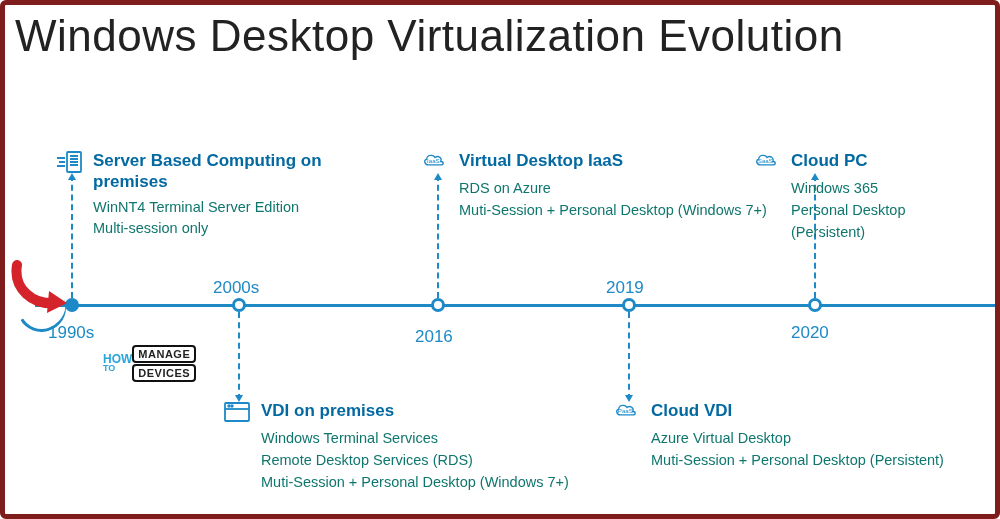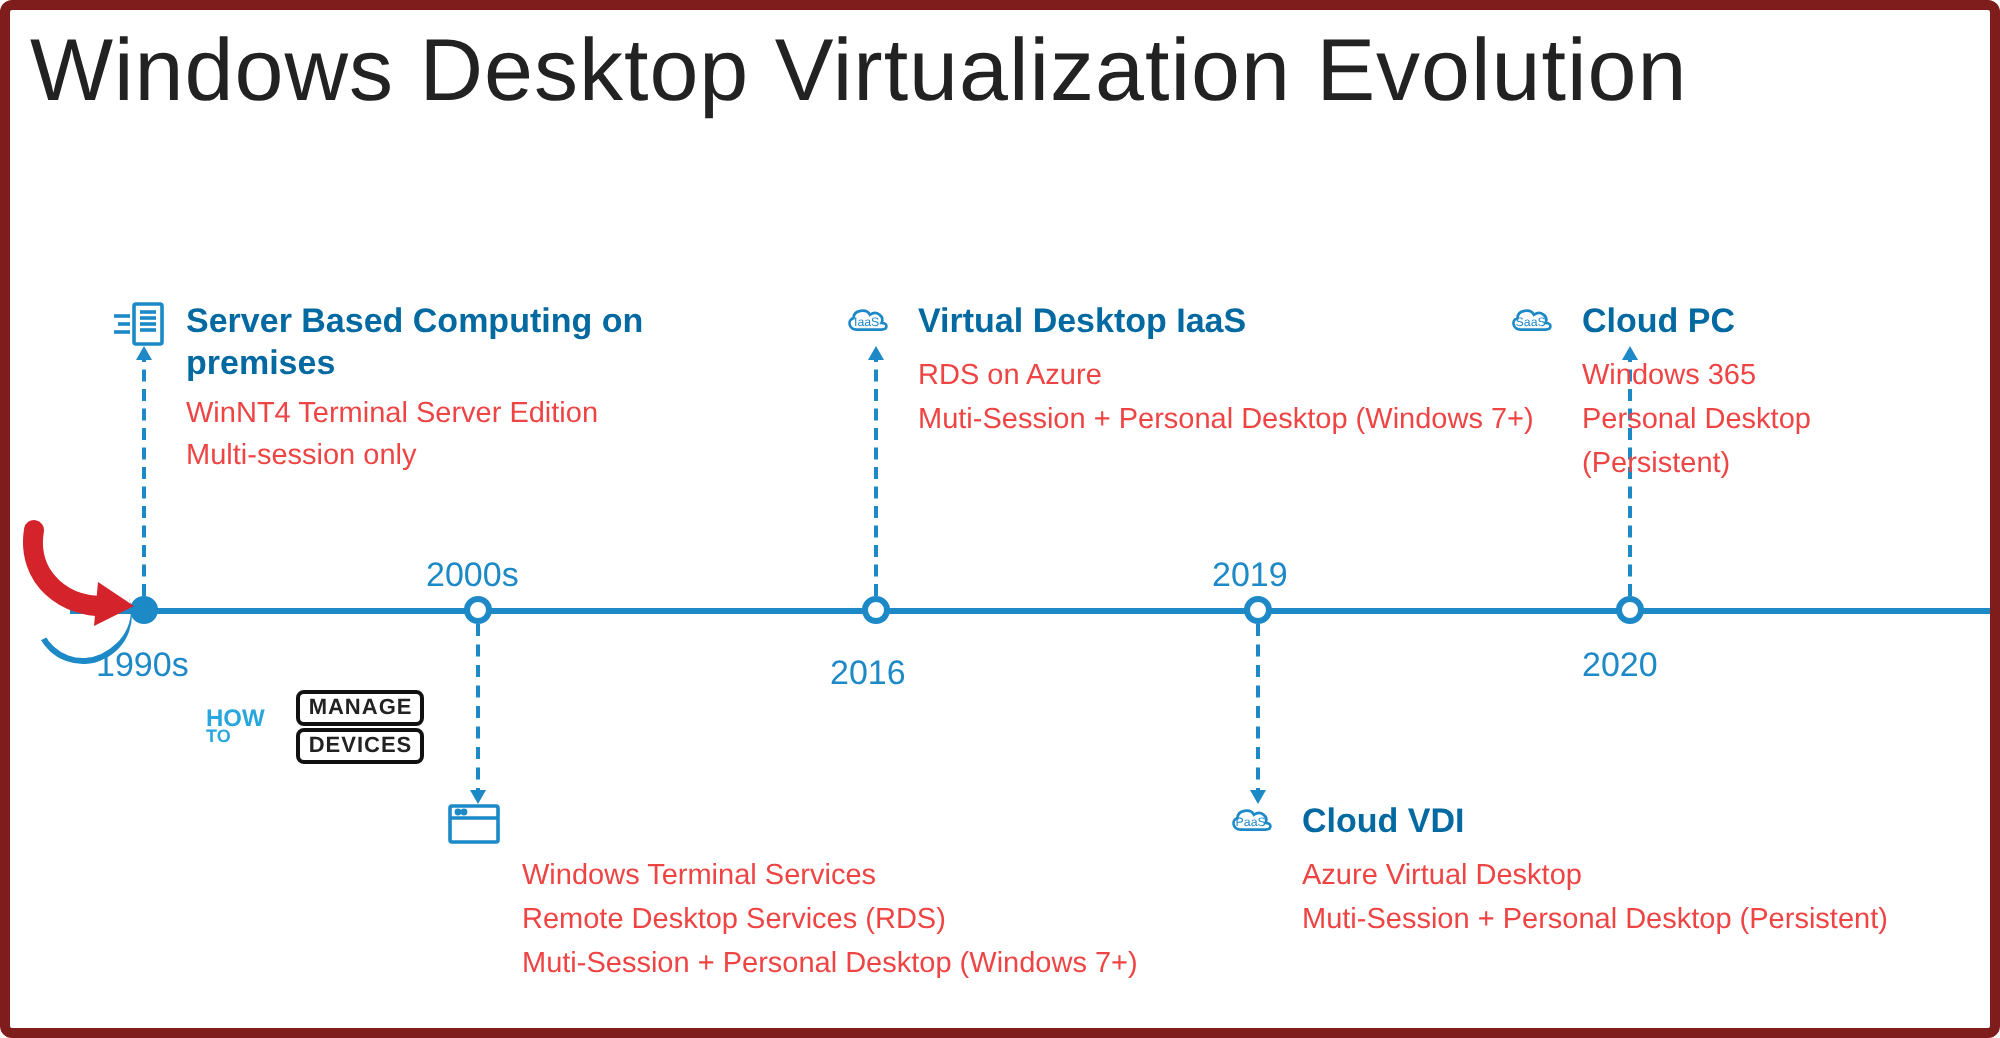--- a/index.html
+++ b/index.html
@@ -32,31 +32,31 @@
   .c3 { left: 432px; top: 170px; height: 123px; }
   .c4 { left: 623px; top: 307px; height: 88px; }
   .c5 { left: 809px; top: 170px; height: 123px; }
   .connector .arrow { position: absolute; width: 0; height: 0; left: -5px; border-left: 4px solid transparent; border-right: 4px solid transparent; }
   .arrow.up { top: -2px; border-bottom: 7px solid #1d89c7; }
   .arrow.down { bottom: -2px; border-top: 7px solid #1d89c7; }
   .block { position: absolute; }
   .block .head { display: flex; align-items: flex-start; gap: 10px; }
   .icon { width: 28px; height: 24px; color: #1d89c7; flex-shrink: 0; }
   .bt { font-size: 17px; font-weight: 600; color: #0369a1; line-height: 1.25; }
-  .bd { font-size: 14.5px; color: #ef4444; line-height: 1.5; margin-top: 4px; margin-left: 38px; }
+  .bd { font-size: 14.5px; color: #0f766e; line-height: 1.5; margin-top: 4px; margin-left: 38px; }
   .b1 { left: 50px; top: 145px; width: 300px; }
   .b2 { left: 218px; top: 395px; width: 360px; }
   .b3 { left: 416px; top: 145px; width: 360px; }
   .b4 { left: 608px; top: 395px; width: 360px; }
   .b5 { left: 748px; top: 145px; width: 200px; }
   .b1 .bd, .b3 .bd, .b5 .bd { margin-left: 38px; }
   .red-arrow { position: absolute; left: 6px; top: 254px; width: 60px; height: 58px; }
   .watermark {
     position: absolute; left: 98px; top: 340px; font-size: 10px; font-weight: 700;
-    color: #222; display: flex; align-items: center; gap: 16px;
+    color: #222; display: flex; align-items: center; gap: 0;
   }
   .watermark .how { color: #29a6dd; font-weight: 800; line-height: 0.8; font-size: 12px; }
   .watermark .md { border: 2px solid #111; border-radius: 4px; padding: 1px 4px; font-size: 11px; letter-spacing: 0.5px; }
   .cloud svg { overflow: visible; }
 </style>
 </head>
 <body>
 
 <div class="frame">
   <h1 class="title">Windows Desktop Virtualization Evolution</h1>
@@ -122,20 +122,21 @@
     <div class="block b2">
       <div class="head">
         <span class="icon">
           <svg viewBox="0 0 28 24" fill="none" stroke="#1d89c7" stroke-width="1.8">
             <rect x="2" y="3" width="24" height="18" rx="1"></rect>
             <line x1="2" y1="9" x2="26" y2="9"></line>
             <circle cx="6" cy="6" r="0.8" fill="#1d89c7"></circle>
               <circle cx="9" cy="6" r="0.8" fill="#1d89c7"></circle>
           </svg>
         </span>
+        <div class="bt">VDI on premises</div>
       </div>
       <div class="bd">
         <div>Windows Terminal Services</div>
         <div>Remote Desktop Services (RDS)</div>
         <div>Muti-Session + Personal Desktop (Windows 7+)</div>
       </div>
     </div>
 
     <div class="block b3">
       <div class="head">

